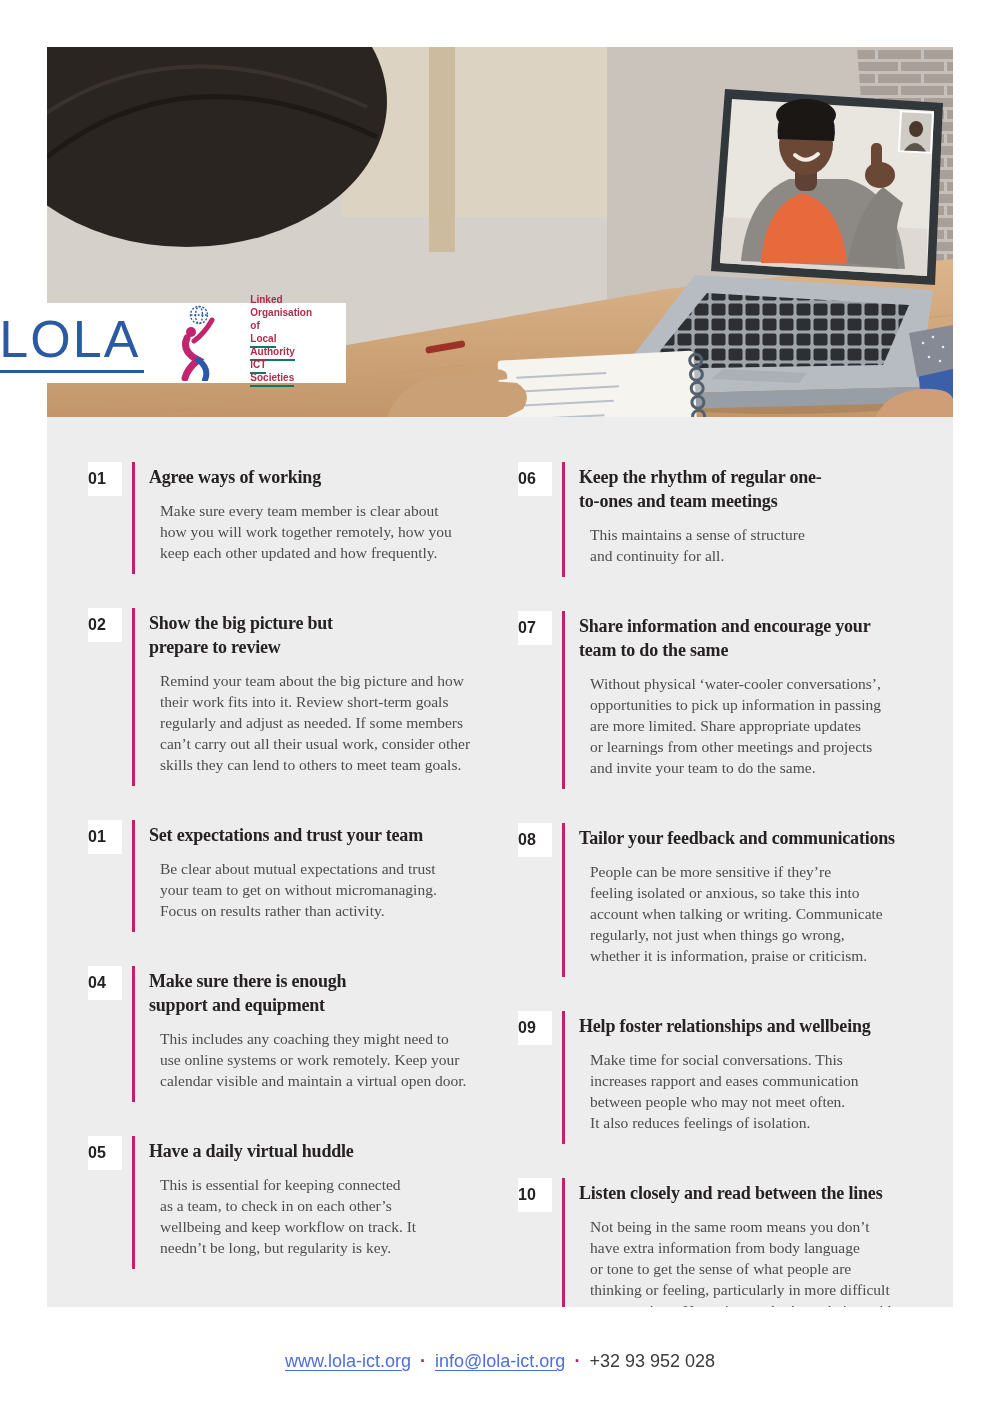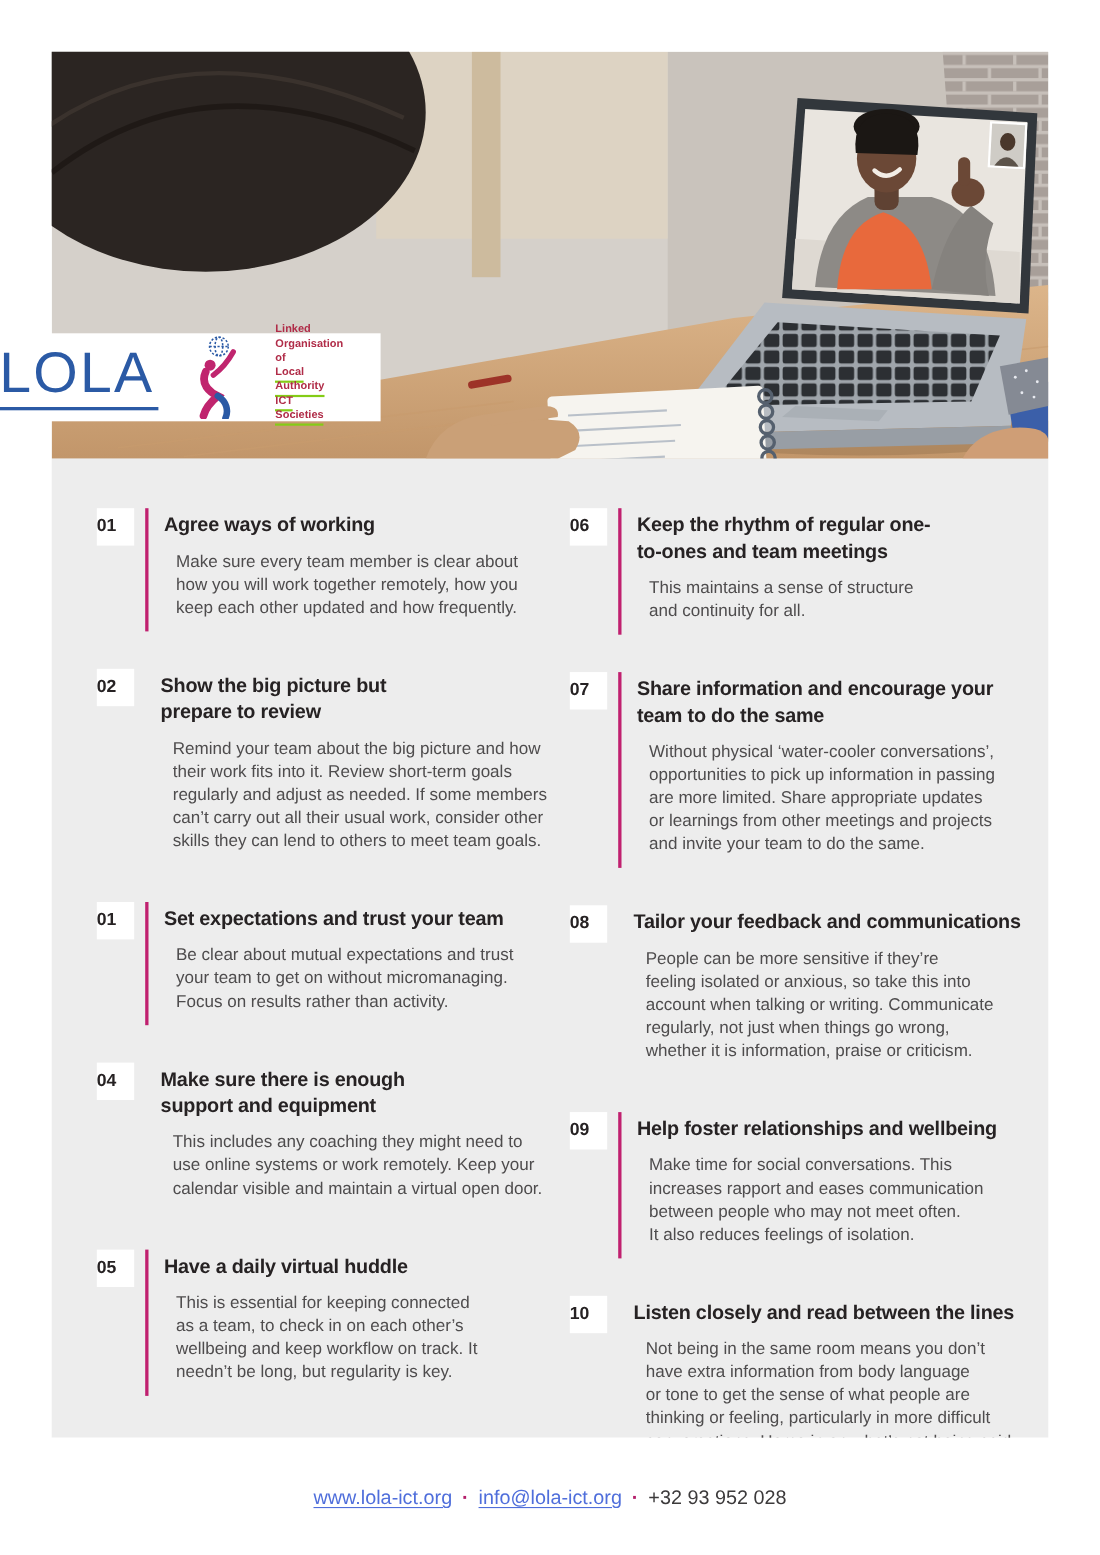--- a/index.html
+++ b/index.html
@@ -22,34 +22,34 @@
     display:flex; align-items:center; justify-content:flex-end; box-sizing:border-box;
     padding-right:34px;
     gap:28px;
   }
   .lola-word {
     font-size:52px; line-height:1; color:#2b5aa5; letter-spacing:2px;
     border-bottom:3px solid #2b5aa5; padding:0 4px 5px 0;
   }
   .lola-figure { width:46px; height:76px; margin:0 2px 0 2px; flex:0 0 auto; }
   .lola-tagline { font-size:10px; font-weight:bold; color:#b02c48; line-height:1.3; padding-bottom:10px; }
-  .lola-tagline .tl2 { border-bottom:2px solid #84cc16; padding-bottom:2px; }
+  .lola-tagline .tl2 { border-bottom:2px solid #0f766e; padding-bottom:2px; }
   
   .tips-panel {
     position:absolute; left:47px; top:417px; width:906px; height:890px; background:#ededed;
     box-sizing:border-box; padding:45px 0 0 41px; display:flex; gap:28px;
   }
   .tip-col { display:flex; flex-direction:column; gap:34px; width:402px; }
   .tip { display:flex; align-items:stretch; }
   .tip-num {
     width:34px; height:34px; flex:0 0 34px; background:#ffffff; color:#262223;
     font-weight:bold; font-size:16px; display:flex; align-items:center; justify-content:flex-start;
   }
   .tip-rule { width:3px; background:#c0206f; margin:0 14px 0 10px; }
-  .tip-text { padding-top:3px; }
+  .tip-text { padding-top:3px;font-family:Liberation Serif, serif; }
   .tip-title {
     margin:0 0 7px 0; font-size:18px; line-height:24px; font-weight:bold;
     color:#262223; letter-spacing:-0.2px; white-space:pre;
   }
   .tip-body { margin:11px; font-size:15.5px; line-height:21px; color:#4e4c4d; white-space:pre; }
   
   .footer {
     position:absolute; left:0; top:1307px; width:1000px; height:109px; background:#ffffff;
     display:flex; align-items:center; justify-content:center; gap:9px;
     font-size:18px; color:#3c3a3b;

